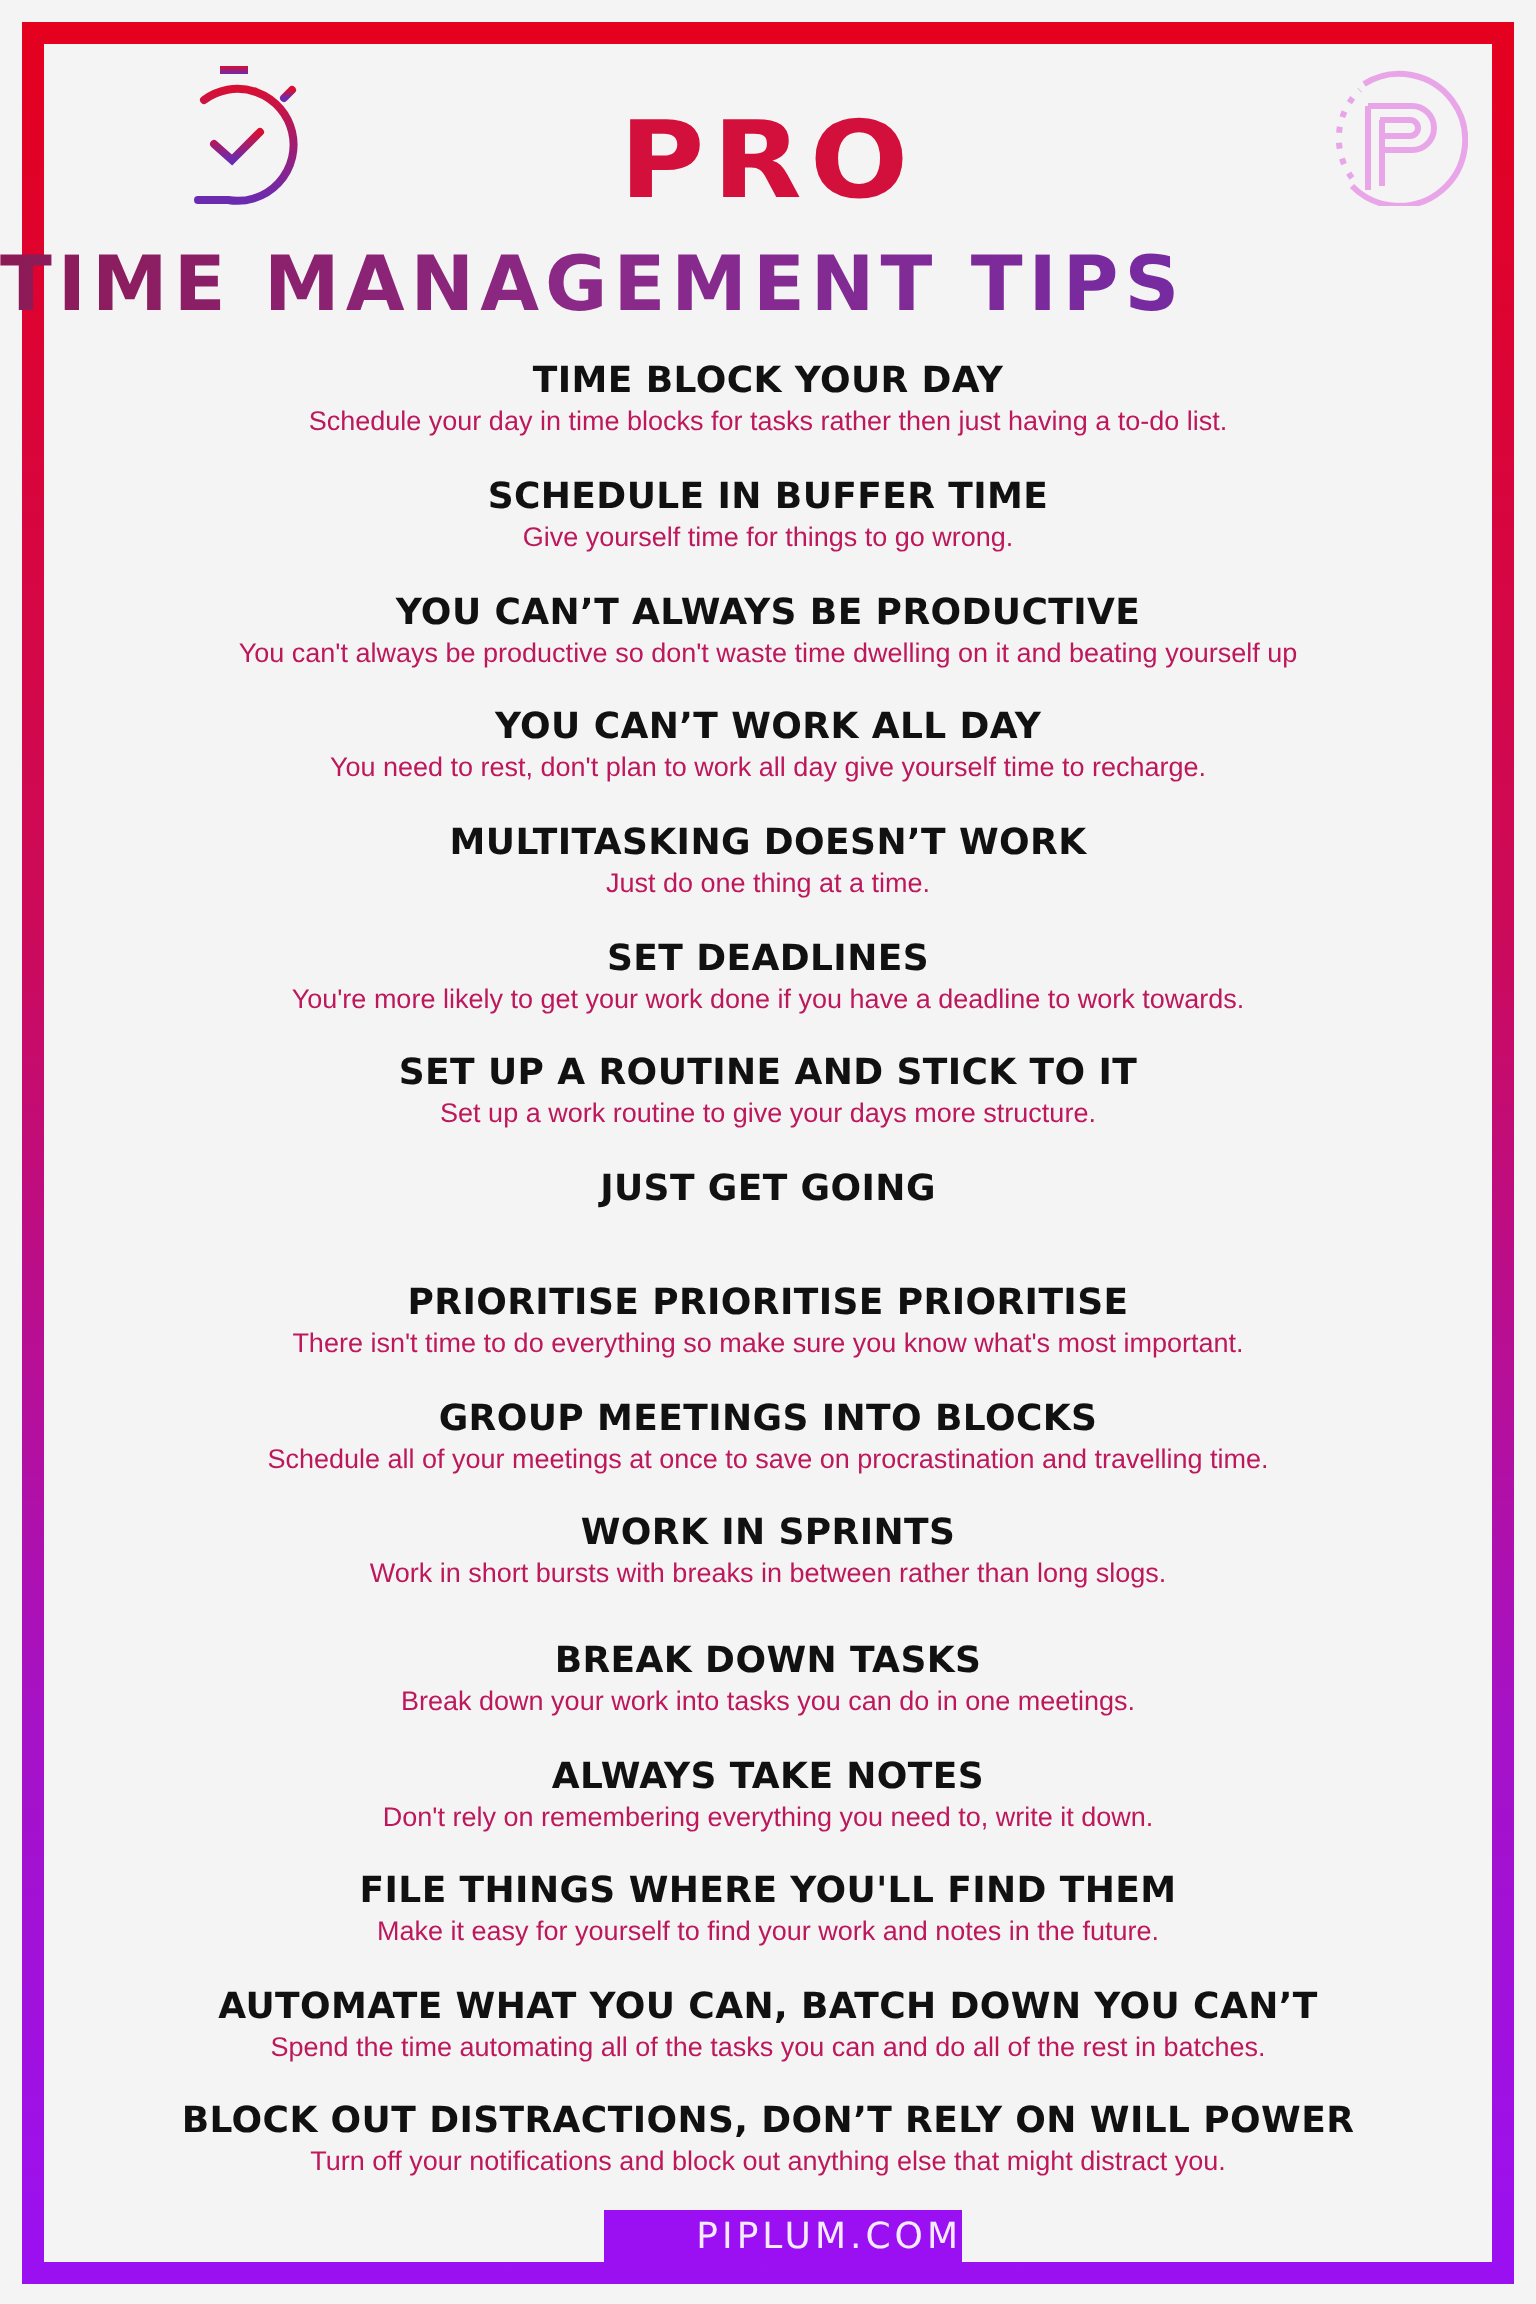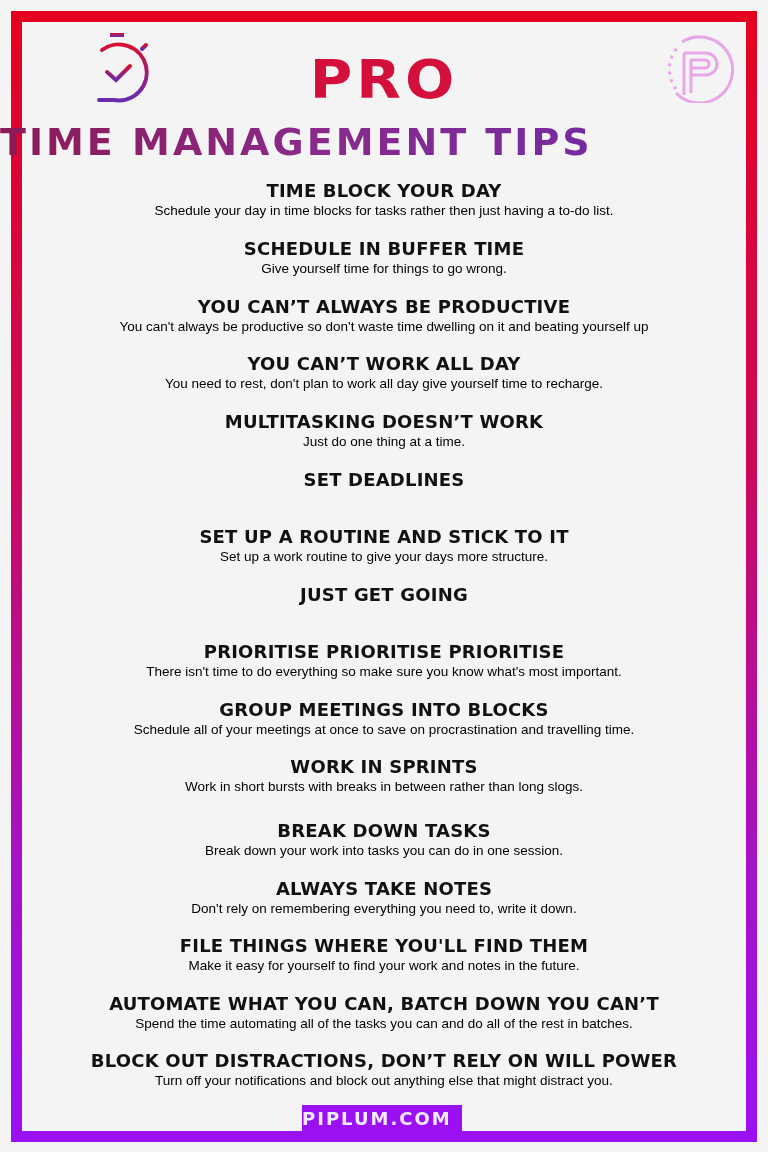--- a/index.html
+++ b/index.html
@@ -14,23 +14,23 @@
                font-family:"DejaVu Sans", sans-serif; font-weight:bold; font-size:58px; line-height:60px;
                letter-spacing:4px; color:#d3103c; transform:scaleY(0.92); }
   .title-sub { position:absolute; left:0; width:768px; top:120px; 
                font-family:"DejaVu Sans", sans-serif; font-weight:bold; font-size:38px; line-height:44px;
                letter-spacing:3px;
                background:linear-gradient(90deg,#8c1a55 0%,#8a2a8a 40%,#6a2bb0 100%);
                -webkit-background-clip:text; background-clip:text; color:transparent; }
   .tips { position:absolute; left:22px; width:724px; top:180px; }
   .tip { text-align:center; position:absolute; left:0; width:724px; }
   .tip-h { font-family:"DejaVu Sans", sans-serif; font-weight:bold; font-size:18px; line-height:22px; color:#111; letter-spacing:0.2px; }
-  .tip-d { font-family:"Liberation Sans", sans-serif; font-size:13.5px; line-height:17px; color:#000000; }
-  .badge { position:absolute; left:302px; top:1105px; width:160px; height:27px; background:#9b10f2;
-           color:#f4eaff; text-align:left; font-family:"DejaVu Sans", sans-serif; font-weight:bold;
+  .tip-d { font-family:"Liberation Sans", sans-serif; font-size:13.5px; line-height:17px; color:#be185d; }
+  .badge { position:absolute; left:302px; top:1105px; width:179px; height:27px; background:#9b10f2;
+           color:#f4eaff; text-align:right; font-family:"DejaVu Sans", sans-serif; font-weight:normal;
            font-size:18px; line-height:27px; letter-spacing:2px; }
 </style>
 </head>
 <body>
 
 <div class="frame"></div>
 <div class="inner"></div>
 
 <svg class="logo-left" viewBox="0 0 100 72">
   <defs>
@@ -84,20 +84,21 @@
   <div class="tip" style="top:173px">
     <div class="tip-h">YOU CAN’T WORK ALL DAY</div>
     <div class="tip-d">You need to rest, don't plan to work all day give yourself time to recharge.</div>
   </div>
   <div class="tip" style="top:231px">
     <div class="tip-h">MULTITASKING DOESN’T WORK</div>
     <div class="tip-d">Just do one thing at a time.</div>
   </div>
   <div class="tip" style="top:289px">
     <div class="tip-h">SET DEADLINES</div>
+    <div class="tip-d">You're more likely to get your work done if you have a deadline to work towards.</div>
   </div>
   <div class="tip" style="top:346px">
     <div class="tip-h">SET UP A ROUTINE AND STICK TO IT</div>
     <div class="tip-d">Set up a work routine to give your days more structure.</div>
   </div>
   <div class="tip" style="top:404px">
     <div class="tip-h">JUST GET GOING</div>
   </div>
   <div class="tip" style="top:461px">
     <div class="tip-h">PRIORITISE PRIORITISE PRIORITISE</div>
@@ -106,21 +107,21 @@
   <div class="tip" style="top:519px">
     <div class="tip-h">GROUP MEETINGS INTO BLOCKS</div>
     <div class="tip-d">Schedule all of your meetings at once to save on procrastination and travelling time.</div>
   </div>
   <div class="tip" style="top:576px">
     <div class="tip-h">WORK IN SPRINTS</div>
     <div class="tip-d">Work in short bursts with breaks in between rather than long slogs.</div>
   </div>
   <div class="tip" style="top:640px">
     <div class="tip-h">BREAK DOWN TASKS</div>
-    <div class="tip-d">Break down your work into tasks you can do in one session.</div>
+    <div class="tip-d">Break down your work into tasks you can do in one meetings.</div>
   </div>
   <div class="tip" style="top:698px">
     <div class="tip-h">ALWAYS TAKE NOTES</div>
     <div class="tip-d">Don't rely on remembering everything you need to, write it down.</div>
   </div>
   <div class="tip" style="top:755px">
     <div class="tip-h">FILE THINGS WHERE YOU'LL FIND THEM</div>
     <div class="tip-d">Make it easy for yourself to find your work and notes in the future.</div>
   </div>
   <div class="tip" style="top:813px">

